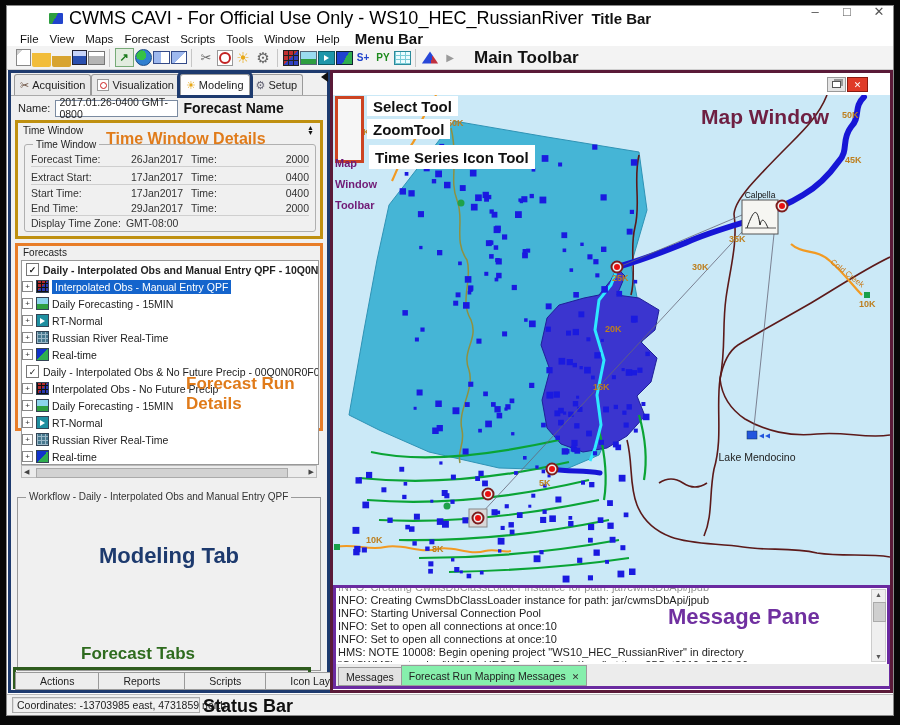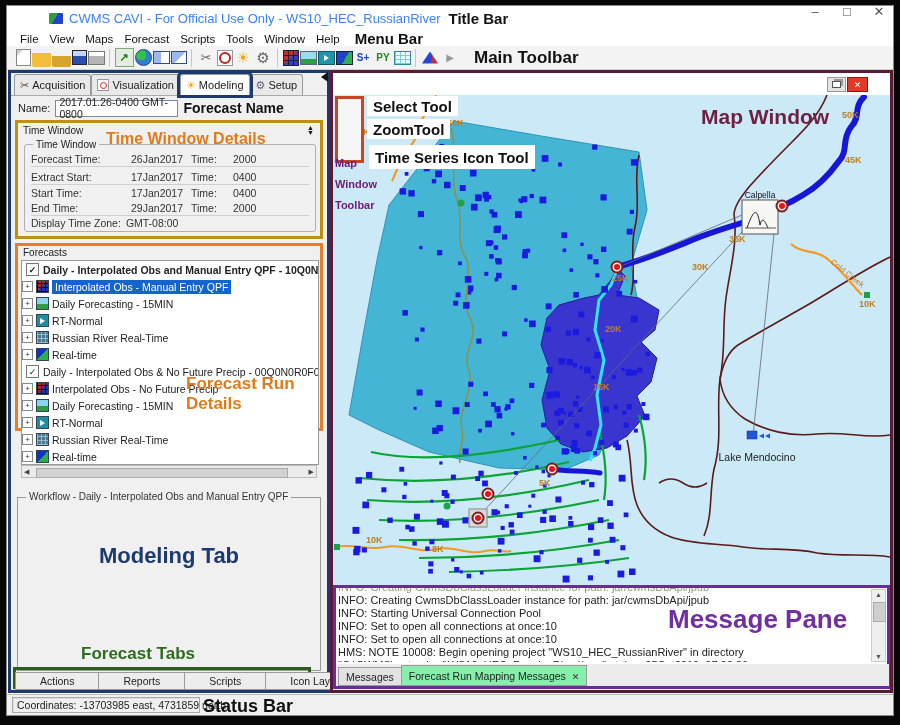--- a/index.html
+++ b/index.html
@@ -3,21 +3,21 @@
 <meta charset="utf-8">
 <style>
   html,body{margin:0;padding:0}
   body{width:900px;height:725px;position:relative;overflow:hidden;background:#070707;
        font-family:"Liberation Sans",sans-serif;-webkit-font-smoothing:antialiased}
   
   #app{position:absolute;left:6px;top:5px;width:888px;height:711px;background:#fff;border:1px solid #8a8a8a;box-sizing:border-box}
   
   #titlebar{position:absolute;left:7px;top:6px;width:886px;height:25px;background:#fff;display:flex;align-items:center}
   .appicon{width:14px;height:11px;border-radius:1px;background:linear-gradient(120deg,#2e9e40 45%,#2244cc 45%);margin-left:42px;margin-right:6px}
-  #title-text{font-size:13px;color:#3b82f6}
+  #title-text{font-size:18px;color:#000000}
   .ann{font-weight:bold;color:#111}
   #ann-titlebar{font-size:15px;margin-left:8px}
   .winctl{position:absolute;top:4px;color:#555;font-size:13px;width:26px;text-align:center;cursor:default}
   #w-min{right:72px}#w-max{right:40px}#w-close{right:8px}
   
   #menubar{position:absolute;left:7px;top:31px;width:886px;height:15px;display:flex;align-items:center;gap:11px;padding-left:13px;box-sizing:border-box}
   .menu-item{font-size:11.5px;color:#111}
   #ann-menubar{font-size:15px;margin-left:4px}
   
   #toolbar{position:absolute;left:7px;top:46px;width:886px;height:24px;background:#f3f3f3;border-bottom:1px solid #cfcfcf;display:flex;align-items:center;padding-left:8px;box-sizing:border-box}
@@ -65,21 +65,21 @@
   #name-field{margin-left:5px;width:118px;height:15px;background:#fff;border:1px solid #7a8aa0;font-size:10.5px;color:#222;display:flex;align-items:center;padding-left:3px}
   #ann-forecastname{font-size:14px;margin-left:5px}
   
   #tw-panel{position:absolute;left:4px;top:47px;width:308px;height:119px;border:3px solid #bf9010;background:#f0f0f0;box-sizing:border-box}
   #tw-title{position:absolute;left:5px;top:2px;font-size:10px;color:#222}
   #ann-twdetails{position:absolute;left:88px;top:7px;font-size:16px;font-weight:bold;color:#e07b1a;white-space:nowrap}
   #tw-collapse{position:absolute;right:6px;top:2px;font-size:7px;line-height:5px;color:#111;text-align:center}
   #tw-group{position:absolute;left:6px;top:21px;width:290px;height:86px;border:1px solid #b0b0b0;border-radius:3px}
   #tw-legend{position:absolute;left:8px;top:-6px;font-size:10px;color:#222;background:#f0f0f0;padding:0 3px}
   .tw-row{position:absolute;left:6px;width:278px;height:15px;display:flex;align-items:center;font-size:10.5px;color:#333}
-  .tw-row .c1{width:92px}.tw-row .c2{width:60px;text-align:right}.tw-row .c3{width:42px;padding-left:8px}.tw-row .c4{flex:1;text-align:left}
+  .tw-row .c1{width:92px}.tw-row .c2{width:60px;text-align:right}.tw-row .c3{width:42px;padding-left:8px}.tw-row .c4{flex:1;text-align:right}
   .tw-sep{border-bottom:1px solid #cfcfcf}
   
   #fc-panel{position:absolute;left:4px;top:170px;width:308px;height:188px;border:3px solid #e87d28;background:#f0f0f0;box-sizing:border-box}
   #fc-title{position:absolute;left:5px;top:1px;font-size:10px;color:#222}
   #fc-list{position:absolute;left:3px;top:14px;width:296px;height:203px;background:#fff;border:1px solid #999;overflow:hidden}
   .trow{height:17px;display:flex;align-items:center;font-size:10.5px;color:#222;white-space:nowrap}
   .trow.hdr{padding-left:4px;gap:4px}
   .trow.hdr.b{font-weight:bold}
   .trow.child{padding-left:0;gap:3px}
   .cb{width:11px;height:11px;border:1px solid #777;background:#fff;display:inline-flex;align-items:center;justify-content:center;font-size:9px;color:#111;flex:none}
@@ -132,21 +132,21 @@
   #ann-mwt{position:absolute;left:2px;top:58px;font-size:11px;font-weight:bold;color:#701a75;line-height:21px;z-index:5}
   #ann-mapwindow{position:absolute;left:368px;top:10px;font-size:21px;font-weight:bold;color:#6e1f42;z-index:5}
   
   #msg-region{position:absolute;left:0;top:512px;width:557px;height:104px;border:3px solid #6a2aa0;background:#fff;box-sizing:border-box}
   #msg-text{position:absolute;left:2px;top:0;width:522px;height:74px;overflow:hidden;font-size:11px;line-height:13px;color:#222}
   .msg-clip{height:6px;overflow:hidden;opacity:.5}
   .msg-clip>div{margin-top:-7px}
   #msg-scroll{position:absolute;right:1px;top:1px;width:15px;height:73px;background:#efefef;border:1px solid #ccc;box-sizing:border-box}
   .varrow{position:absolute;left:0;width:13px;text-align:center;font-size:7px;color:#555}
   #msg-thumb{position:absolute;left:1px;top:12px;width:11px;height:18px;background:#cfcfcf;border:1px solid #aaa}
-  #ann-msgpane{position:absolute;left:332px;top:16px;font-size:26px;font-weight:bold;color:#7030a0}
+  #ann-msgpane{position:absolute;left:332px;top:16px;font-size:22px;font-weight:bold;color:#7030a0}
   #msg-tabs{position:absolute;left:0;top:76px;width:551px;height:22px;background:#ececec;display:flex;align-items:flex-end;padding-left:2px}
   .mtab{height:17px;border:1px solid #9a9a9a;background:#e2e2e2;font-size:10.5px;color:#222;display:flex;align-items:center;padding:0 7px;margin-right:-1px;white-space:nowrap;gap:6px}
   .mtab.sel{background:#86efac;height:19px}
   .mtab .x::after{content:"✕";font-size:9px;color:#333}
   
   #statusbar{position:absolute;left:7px;top:694px;width:886px;height:20px;background:#f0f0f0;border-top:1px solid #bbb}
   #coords{position:absolute;left:5px;top:2px;width:182px;height:14px;border:1px solid #aaa;box-shadow:inset 1px 1px 0 #ddd;font-size:10.5px;color:#222;display:flex;align-items:center;padding-left:4px;white-space:nowrap}
   #ann-statusbar{position:absolute;left:196px;top:1px;font-size:18px}
   #pane-arrow{position:absolute;left:321px;top:72px;width:0;height:0;border-top:5px solid #0000;border-bottom:5px solid #0000;border-right:7px solid #111;z-index:6}
 </style>

